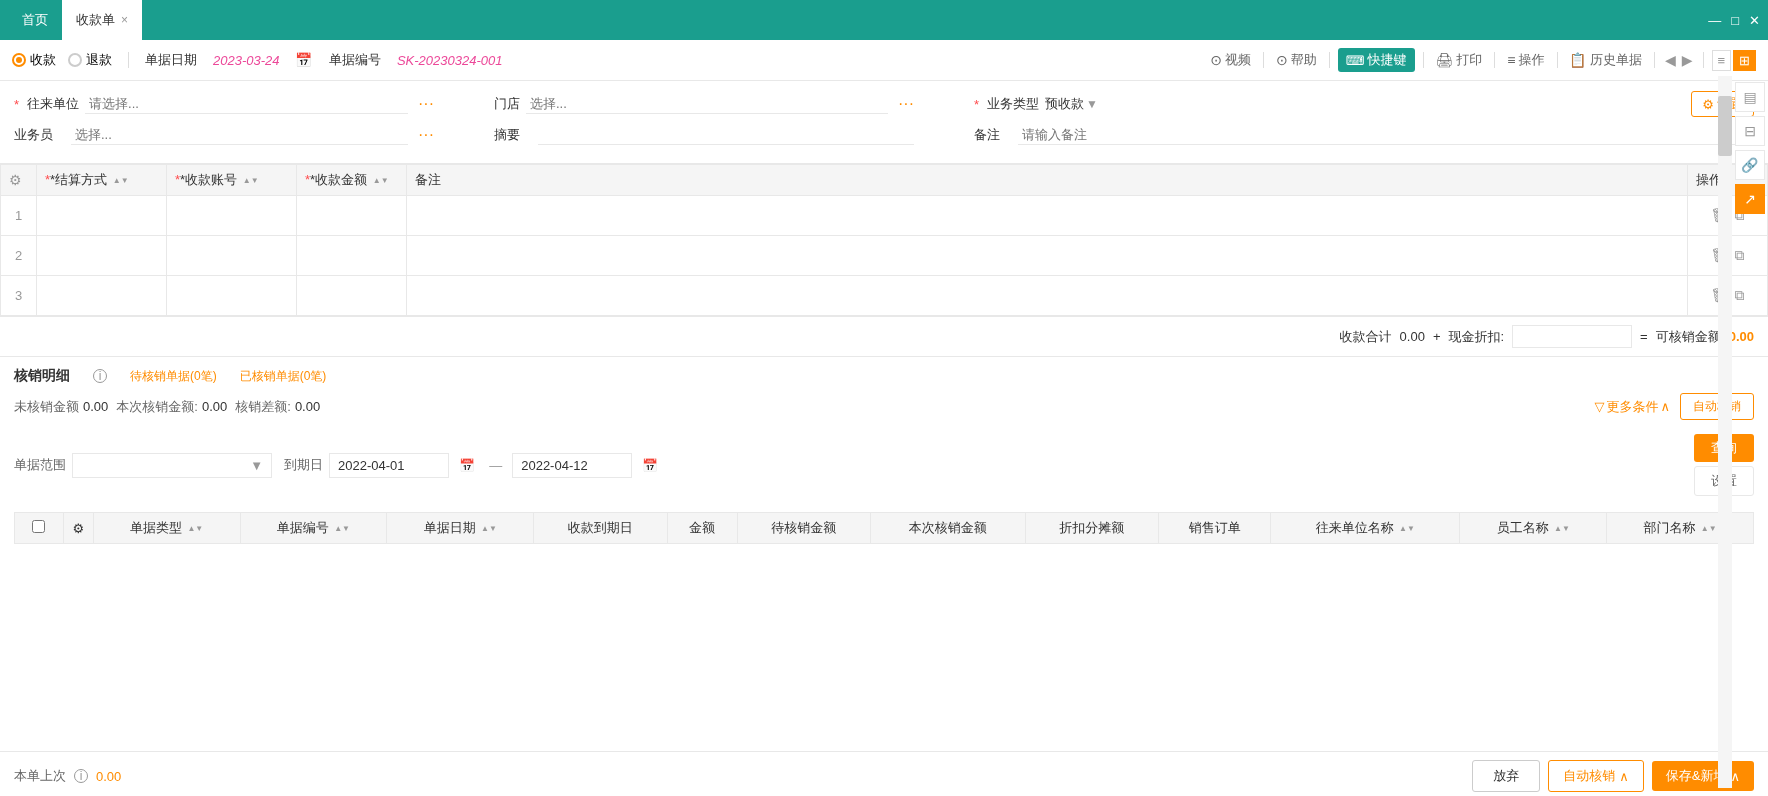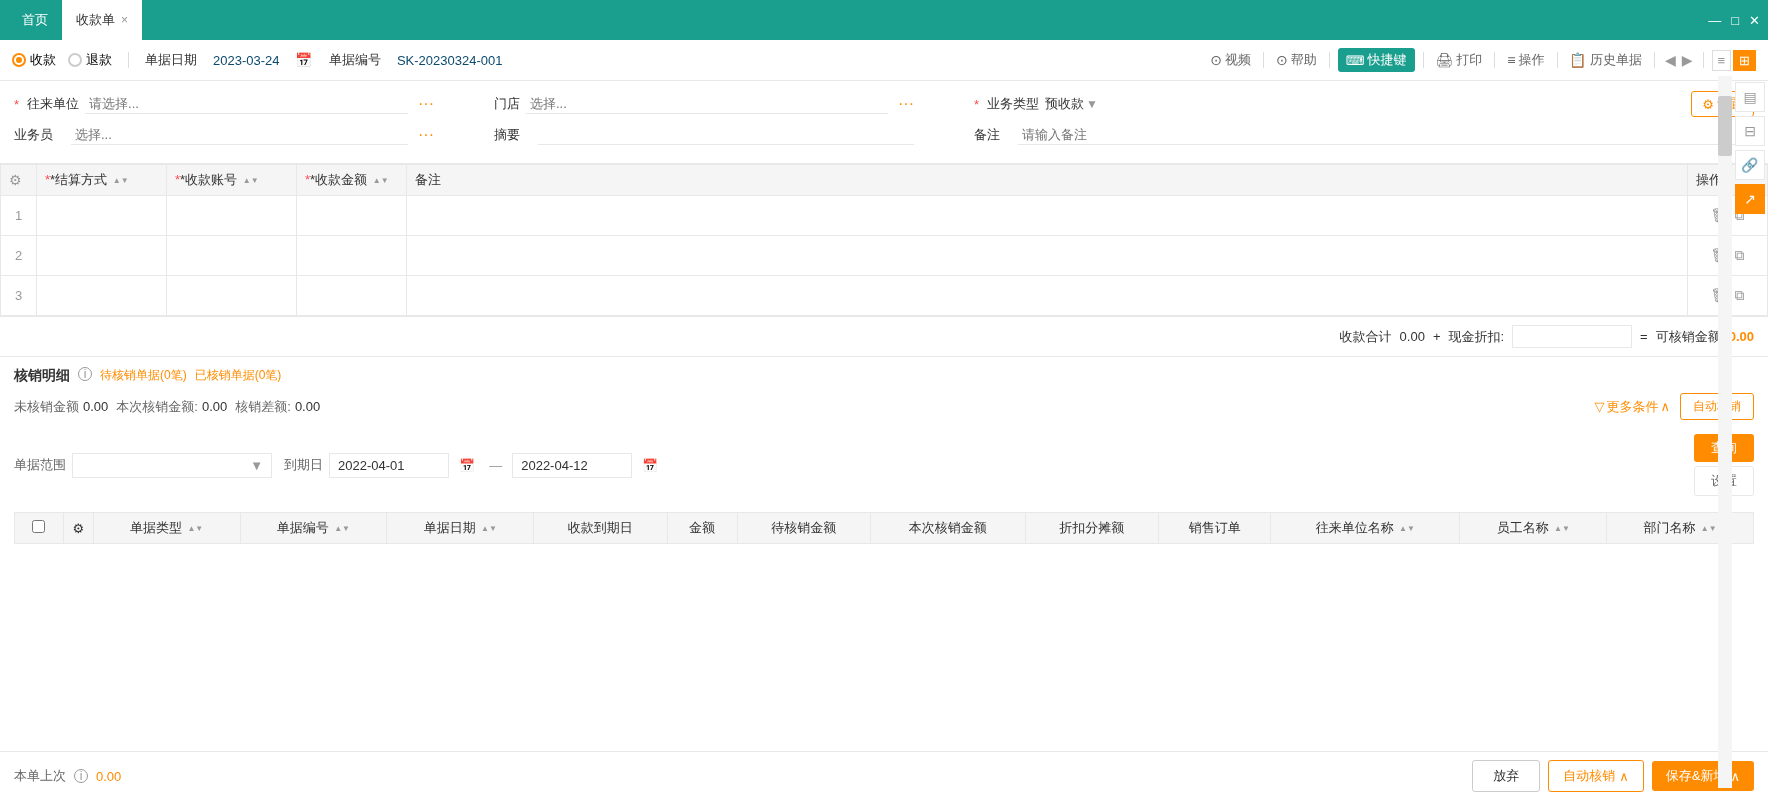--- a/index.html
+++ b/index.html
@@ -92,22 +92,23 @@
       position: absolute;
       top: 2px; left: 2px;
       width: 6px; height: 6px;
       border-radius: 50%;
       background: #ff8c00;
     }
     .toolbar-label {
       color: #333;
     }
     .toolbar-value {
-      color: #0c4a6e;
+      color: #ec4899;
       font-weight: 500;
+      font-style: italic;
     }
     .calendar-icon {
       color: #1a9e8e;
       cursor: pointer;
       font-size: 14px;
     }
     .toolbar-spacer { flex: 1; }
     .toolbar-actions {
       display: flex;
       align-items: center;
@@ -326,22 +327,22 @@
     .reconcile-section {
       flex: 1;
       background: #fff;
       padding: 10px 14px;
       overflow: hidden;
       display: flex;
       flex-direction: column;
     }
     .reconcile-header {
       display: flex;
-      align-items: flex-start;
-      gap: 8px;
+      align-items: center;
+      gap: 23px;
       margin-bottom: 8px;
     }
     .reconcile-title {
       font-size: 14px;
       font-weight: bold;
       color: #333;
     }
     .info-icon {
       color: #999;
       cursor: pointer;

